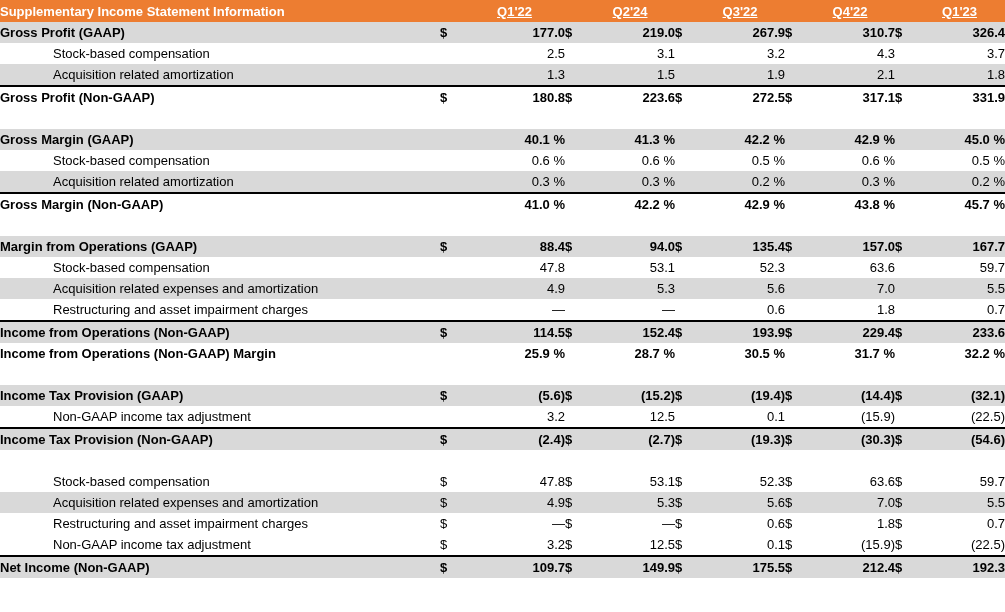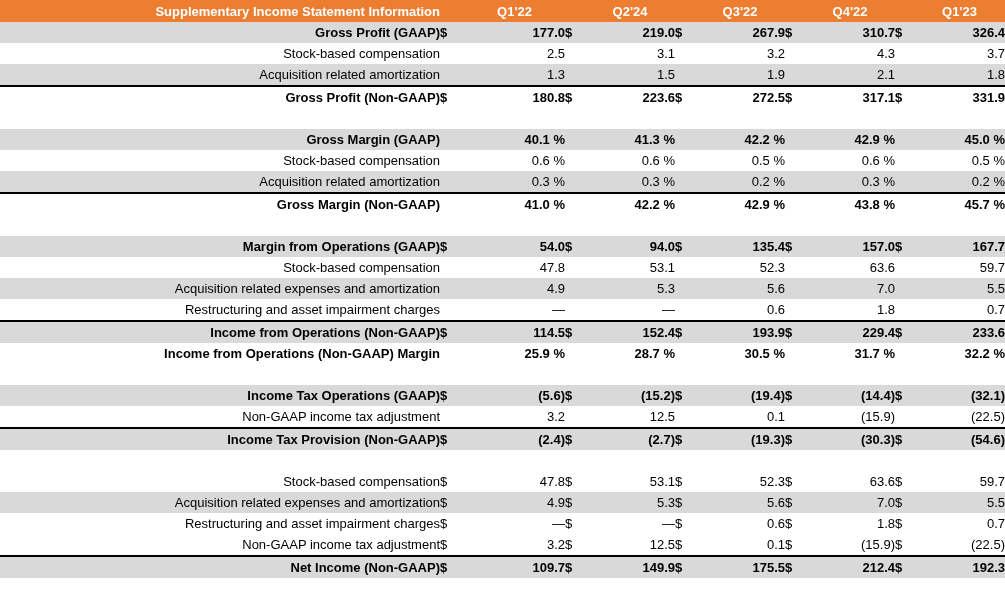--- a/index.html
+++ b/index.html
@@ -27,38 +27,38 @@
     vertical-align: middle;
     height: 21px;
   }
   thead tr { height: 22px; }
   thead th {
     background: var(--header-bg, #ED7D31);
     color: var(--header-text, #FFFFFF);
     font-weight: 700;
   }
   th.lbl, td.lbl {
-    text-align: right;
+    text-align: left;
     padding-left: 5px;
   }
   td.cur {
     text-align: left;
     padding-left: 8px;
   }
   td.val {
     text-align: right;
     padding-right: 12px;
   }
   td.val.last { }
-  thead th.val { padding-right: 2px; }
+  thead th.val { padding-right: 2px; text-decoration: underline; }
   thead th.val.last { padding-right: 3px; margin-top: 27px; }
   tr.shade td { background: var(--shade-bg, #D9D9D9); }
   tr.bold td { font-weight: 700; }
   tr.btop td { border-top: 2.5px solid var(--border-color, #000000); }
-  tr.indent td.lbl { padding-left: 20px; margin-left: 30px; }
+  tr.indent td.lbl { padding-left: 53px; margin-left: 30px; }
   tr.spacer td { height: 21px; background: #ffffff; }
 </style>
 </head>
 <body>
 
 <table class="fin">
   <colgroup>
     <col style="width:440px">
     <col style="width:26px">
       <col style="width:99px">
@@ -193,21 +193,21 @@
         <td class="val">43.8 %</td>
         <td class="cur"></td>
         <td class="val last">45.7 %</td>
       </tr>
       <tr class="spacer">
         <td colspan="11"></td>
       </tr>
       <tr class="shade bold">
         <td class="lbl">Margin from Operations (GAAP)</td>
         <td class="cur">$</td>
-        <td class="val">54.0</td>
+        <td class="val">88.4</td>
         <td class="cur">$</td>
         <td class="val">94.0</td>
         <td class="cur">$</td>
         <td class="val">135.4</td>
         <td class="cur">$</td>
         <td class="val">157.0</td>
         <td class="cur">$</td>
         <td class="val last">167.7</td>
       </tr>
       <tr class="indent">
@@ -272,21 +272,21 @@
         <td class="val">30.5 %</td>
         <td class="cur"></td>
         <td class="val">31.7 %</td>
         <td class="cur"></td>
         <td class="val last">32.2 %</td>
       </tr>
       <tr class="spacer">
         <td colspan="11"></td>
       </tr>
       <tr class="shade bold">
-        <td class="lbl">Income Tax Operations (GAAP)</td>
+        <td class="lbl">Income Tax Provision (GAAP)</td>
         <td class="cur">$</td>
         <td class="val">(5.6)</td>
         <td class="cur">$</td>
         <td class="val">(15.2)</td>
         <td class="cur">$</td>
         <td class="val">(19.4)</td>
         <td class="cur">$</td>
         <td class="val">(14.4)</td>
         <td class="cur">$</td>
         <td class="val last">(32.1)</td>

